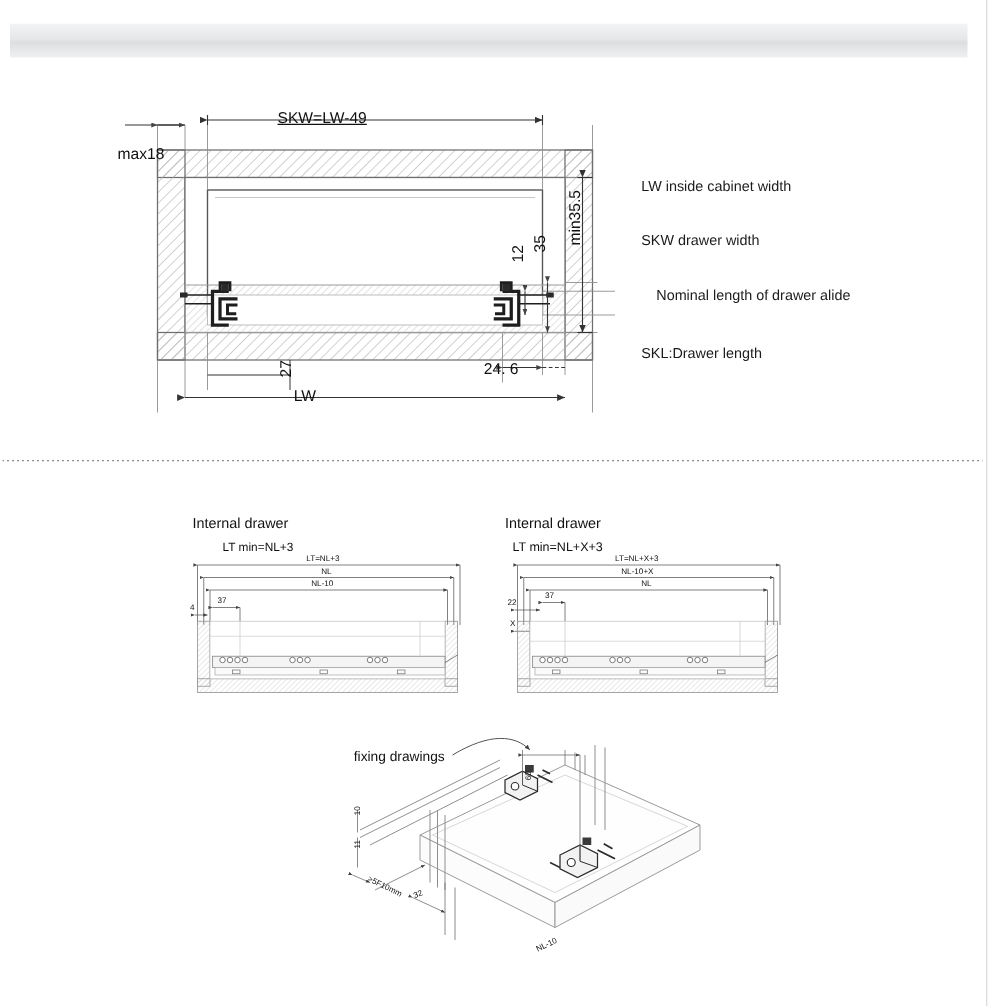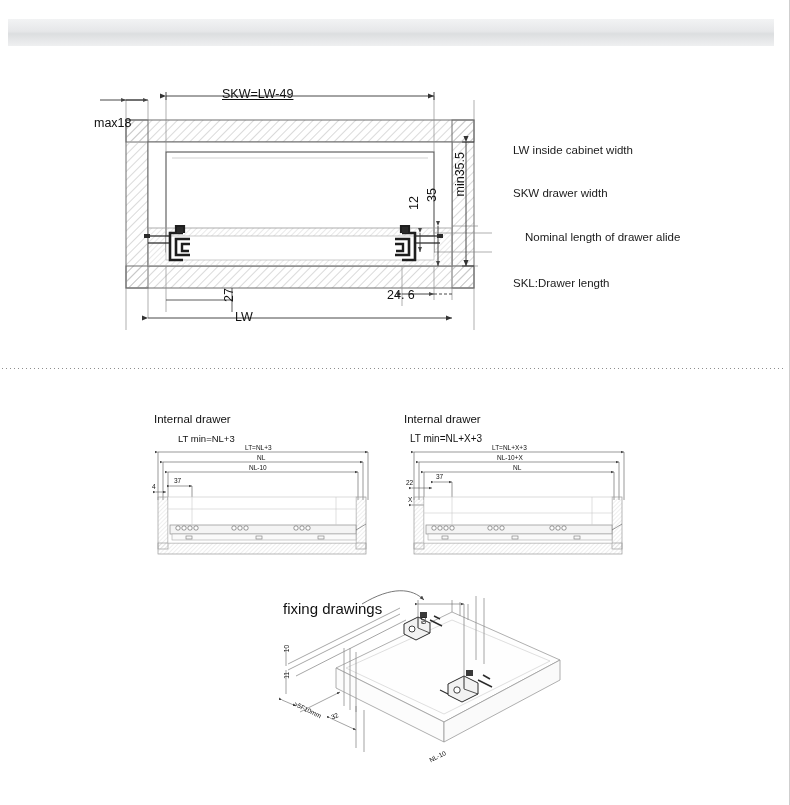--- a/index.html
+++ b/index.html
@@ -393,21 +393,21 @@
   <div class="lbl" style="left:404px;top:413px;font-size:11.5px;text-align:right;">Internal drawer</div>
   <div class="lbl" style="left:410px;top:433px;font-size:10px;">LT min=NL+X+3</div>
 
   <div class="lbl xs" style="left:492px;top:444px;">LT=NL+X+3</div>
   <div class="lbl xs" style="left:497px;top:454px;">NL-10+X</div>
   <div class="lbl xs" style="left:513px;top:464px;">NL</div>
   <div class="lbl xs" style="left:406px;top:479px;">22</div>
   <div class="lbl xs" style="left:436px;top:473px;">37</div>
   <div class="lbl xs" style="left:408px;top:496px;">X</div>
 
-  <div class="lbl" style="left:283px;top:600px;font-size:15px;">fixing drawings</div>
+  <div class="lbl" style="left:283px;top:600px;font-size:11px;">fixing drawings</div>
 
   <div class="lbl xs vert" style="left:283px;top:645px;">10</div>
   <div class="lbl xs vert" style="left:283px;top:672px;">11</div>
   <div class="lbl xs" style="left:296px;top:700px;transform:rotate(26deg);transform-origin:left top;">&gt;5F10mm</div>
   <div class="lbl xs" style="left:330px;top:714px;transform:rotate(-22deg);transform-origin:left top;">32</div>
   <div class="lbl xs" style="left:428px;top:757px;transform:rotate(-26deg);transform-origin:left top;">NL-10</div>
   <div class="lbl xs vert" style="left:420px;top:617px;">60</div>
 
   <div class="right-rule"></div>
 </div>

